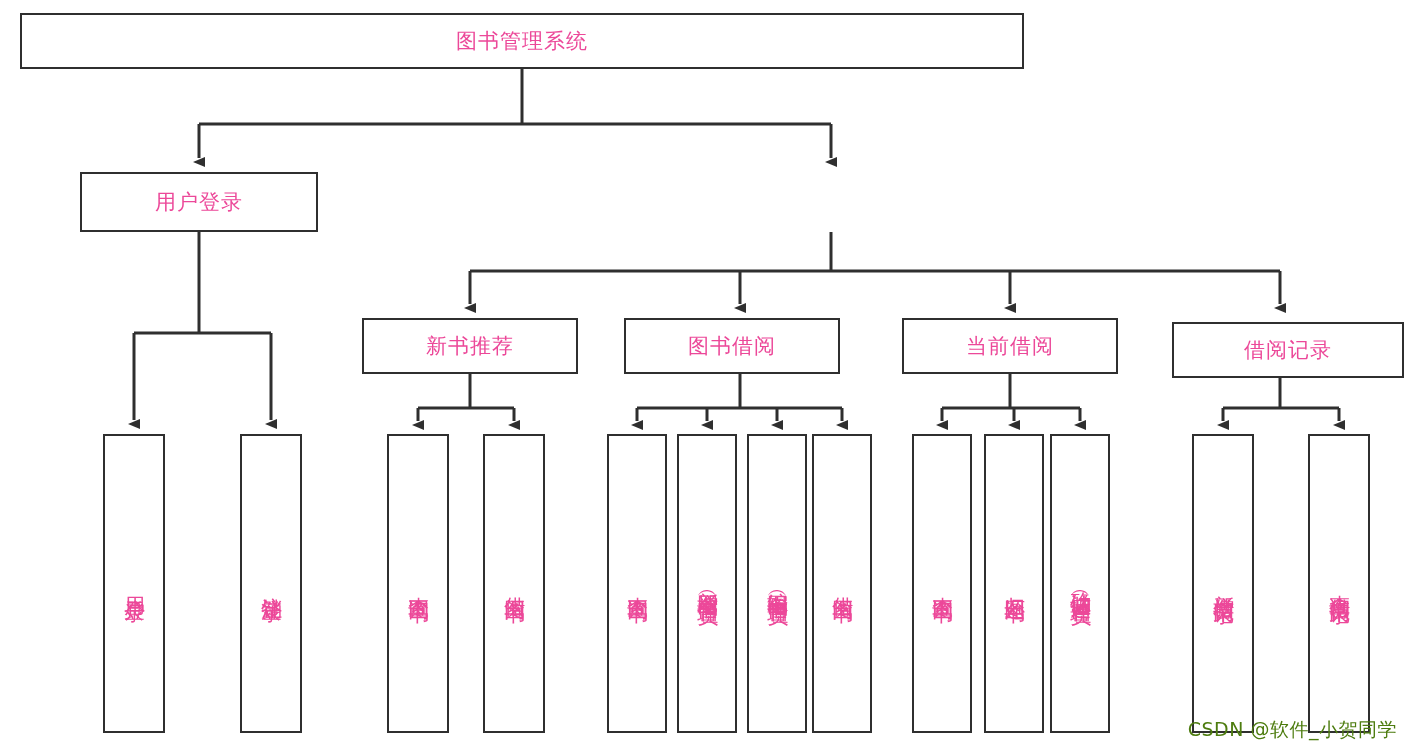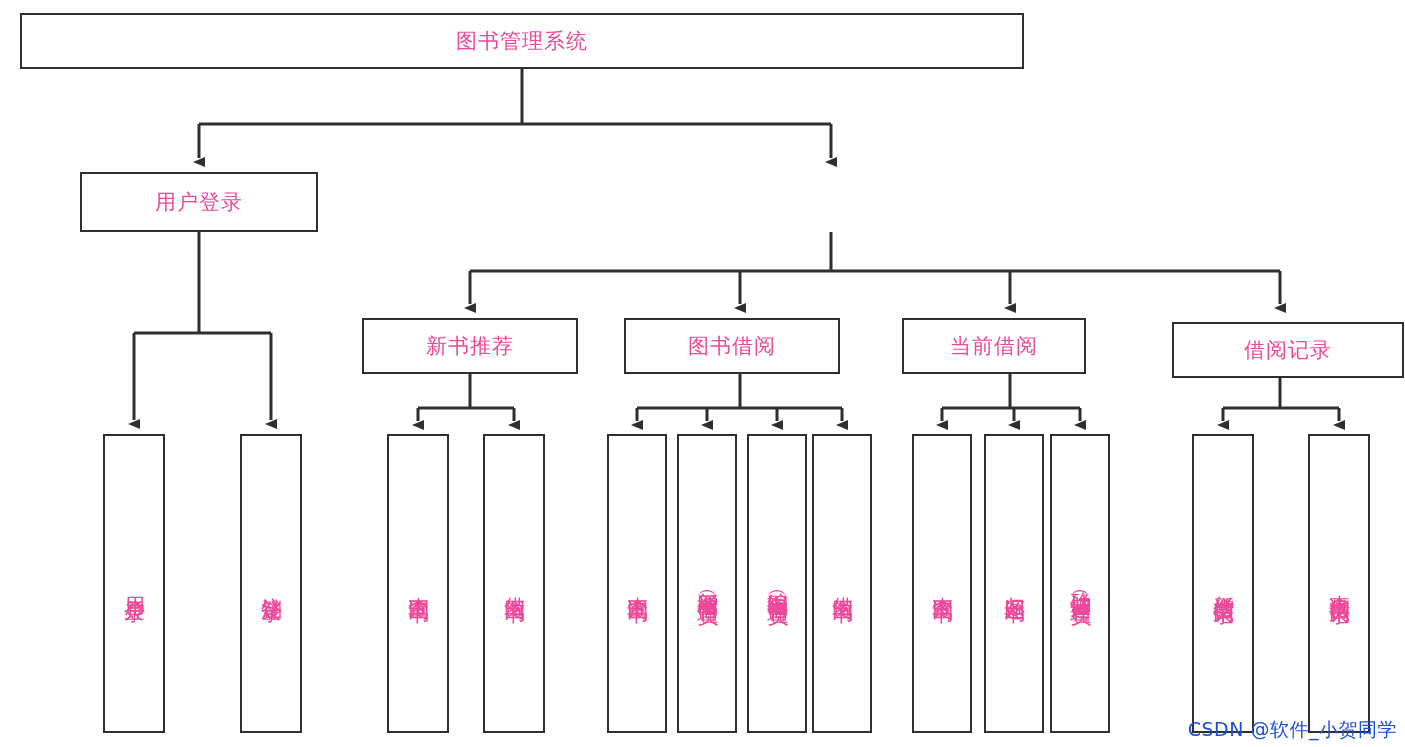--- a/index.html
+++ b/index.html
@@ -55,21 +55,21 @@
     text-orientation: upright;
     display: block;
     max-height: 100%;
     white-space: normal;
   }
   .watermark {
     position: absolute;
     right: 8px;
     bottom: 4px;
     font-size: 19px;
-    color: #1d4ed8;
+    color: #4d7c0f;
     letter-spacing: 0.5px;
     white-space: nowrap;
     margin-top: 34px;
   }
 </style>
 </head>
 <body>
 
 <div id="diagram-root">
 
@@ -130,21 +130,21 @@
   <div class="node horizontal" style="left: 80px; top: 172px; width: 238px; height: 60px;">
     <span>用户登录</span>
   </div>
 
   <div class="node horizontal" style="left: 362px; top: 318px; width: 216px; height: 56px;">
     <span>新书推荐</span>
   </div>
   <div class="node horizontal" style="left: 624px; top: 318px; width: 216px; height: 56px;">
     <span>图书借阅</span>
   </div>
-  <div class="node horizontal" style="left: 902px; top: 318px; width: 184px; height: 56px;">
+  <div class="node horizontal" style="left: 902px; top: 318px; width: 216px; height: 56px;">
     <span>当前借阅</span>
   </div>
   <div class="node horizontal" style="left: 1172px; top: 322px; width: 232px; height: 56px;">
     <span>借阅记录</span>
   </div>
 
   <div class="node vertical" style="left: 103px; top: 434px; width: 62px; height: 299px;">
     <span class="vtext">用户登录</span>
   </div>
   <div class="node vertical" style="left: 240px; top: 434px; width: 62px; height: 299px;">

